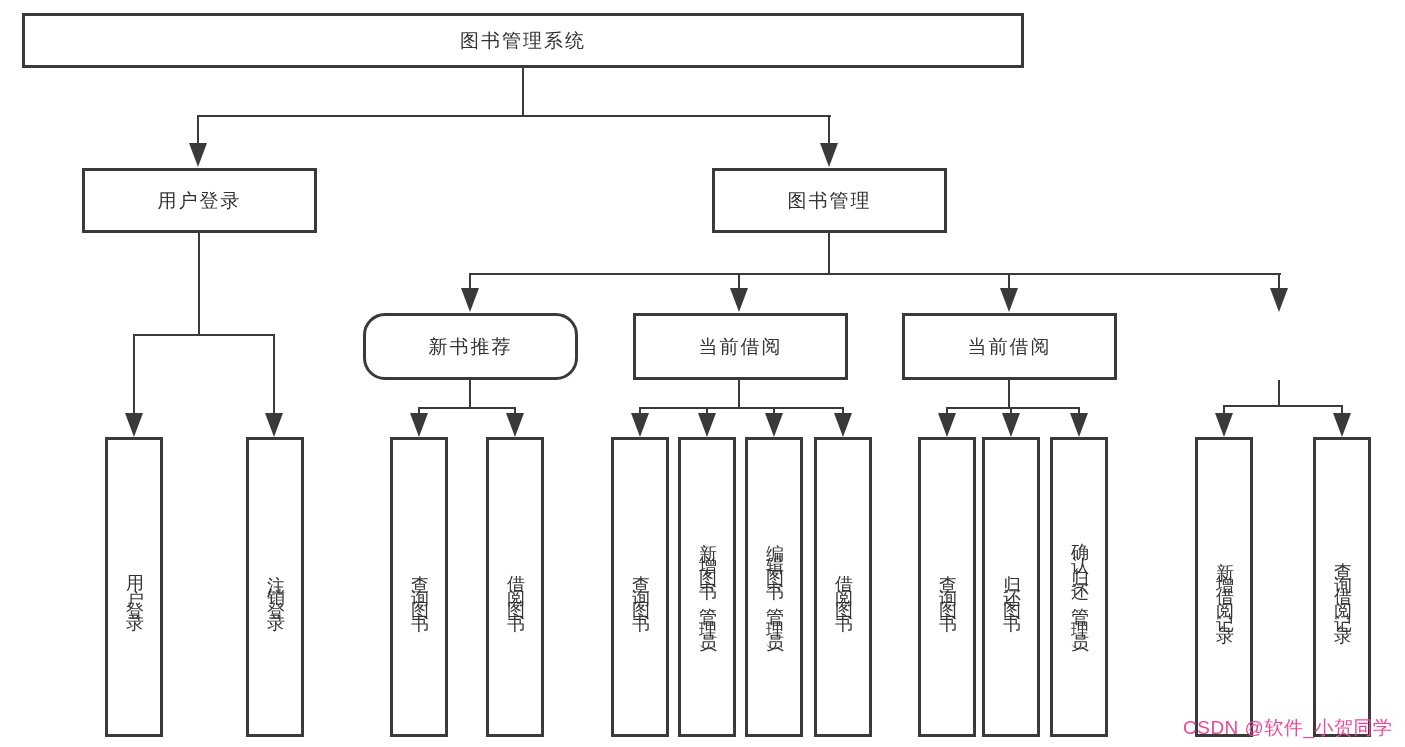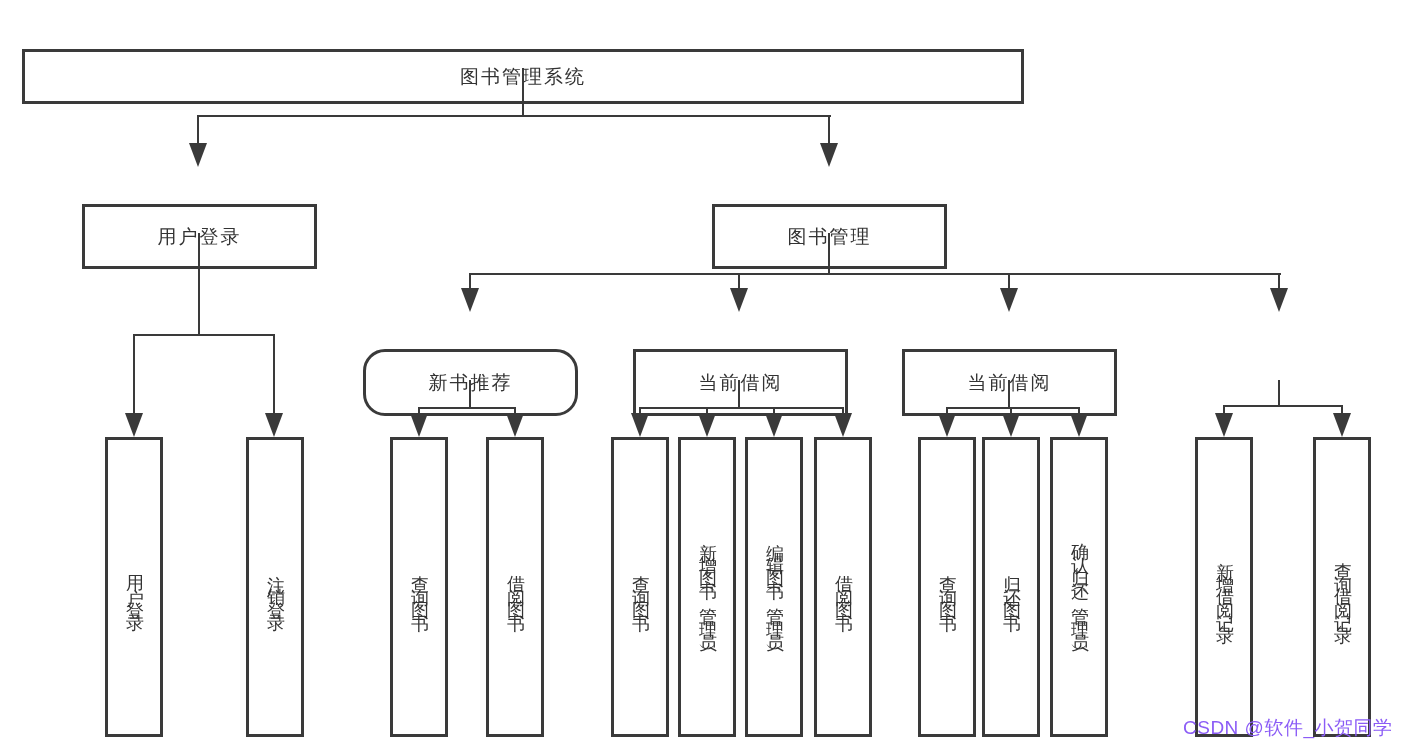--- a/index.html
+++ b/index.html
@@ -8,37 +8,37 @@
     background:#ffffff; overflow:hidden;
     font-family:"Liberation Sans","DejaVu Sans",sans-serif;
     color:#333333;
   }
   .box {
     position:absolute; box-sizing:border-box;
     border:3px solid #3a3a3a; background:#ffffff;
   }
   .box.h {
     display:flex; align-items:center; justify-content:center;
-    font-size:19px; letter-spacing:2px; white-space:nowrap;margin-top:36px;
+    font-size:19px; letter-spacing:2px; white-space:nowrap;
   }
   .box.v {
     writing-mode:vertical-rl; text-orientation:mixed;
     text-align:center; font-size:18px; letter-spacing:13px;
     line-height:51px;
   }
   .line { position:absolute; background:#3a3a3a; }
   .arrow {
     position:absolute; width:0; height:0;
     border-left:9px solid transparent;
     border-right:9px solid transparent;
     border-top:24px solid #3a3a3a;
   }
   .watermark {
     position:absolute; left:1183px; top:715px;
-    font-size:19px; color:#8b5cf6; letter-spacing:0.5px;
+    font-size:19px; color:#ec4899; letter-spacing:0.5px;
     white-space:nowrap;
   }
 </style>
 </head>
 <body>
 
 <div id="stage">
 
   <div class="box h" style="left:22px;top:13px;width:1002px;height:55px;">图书管理系统</div>
 

